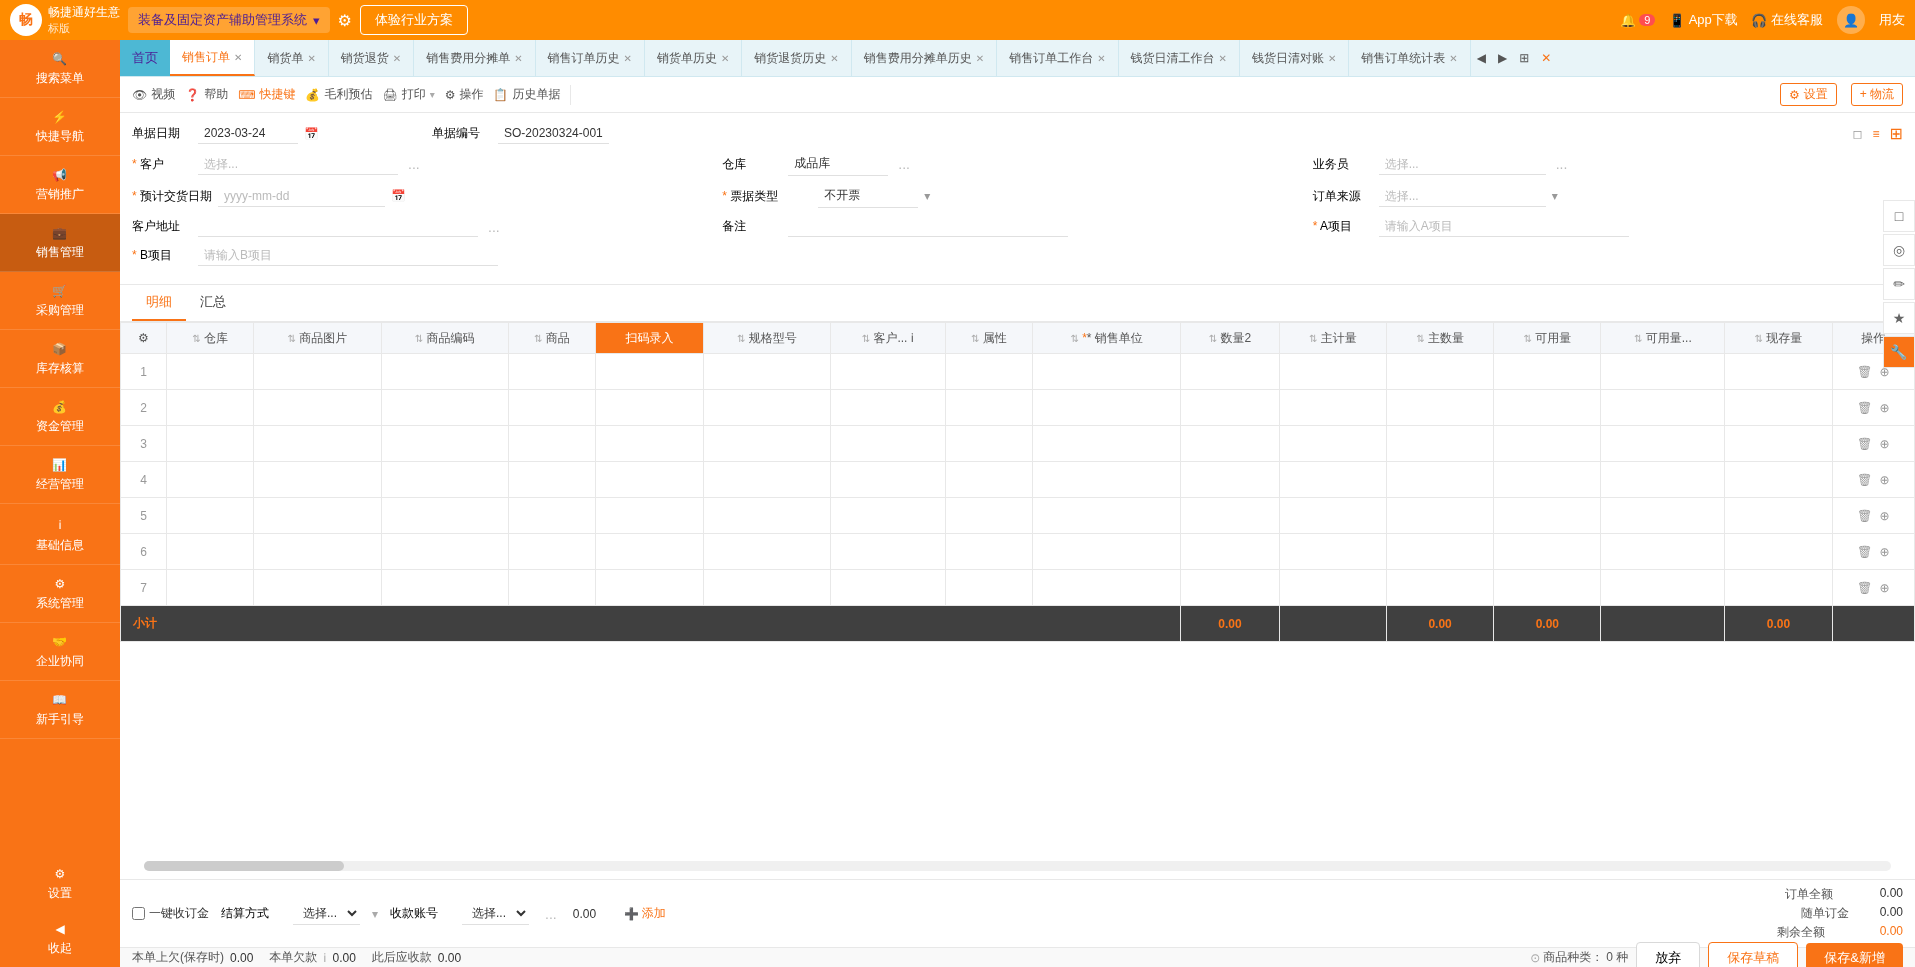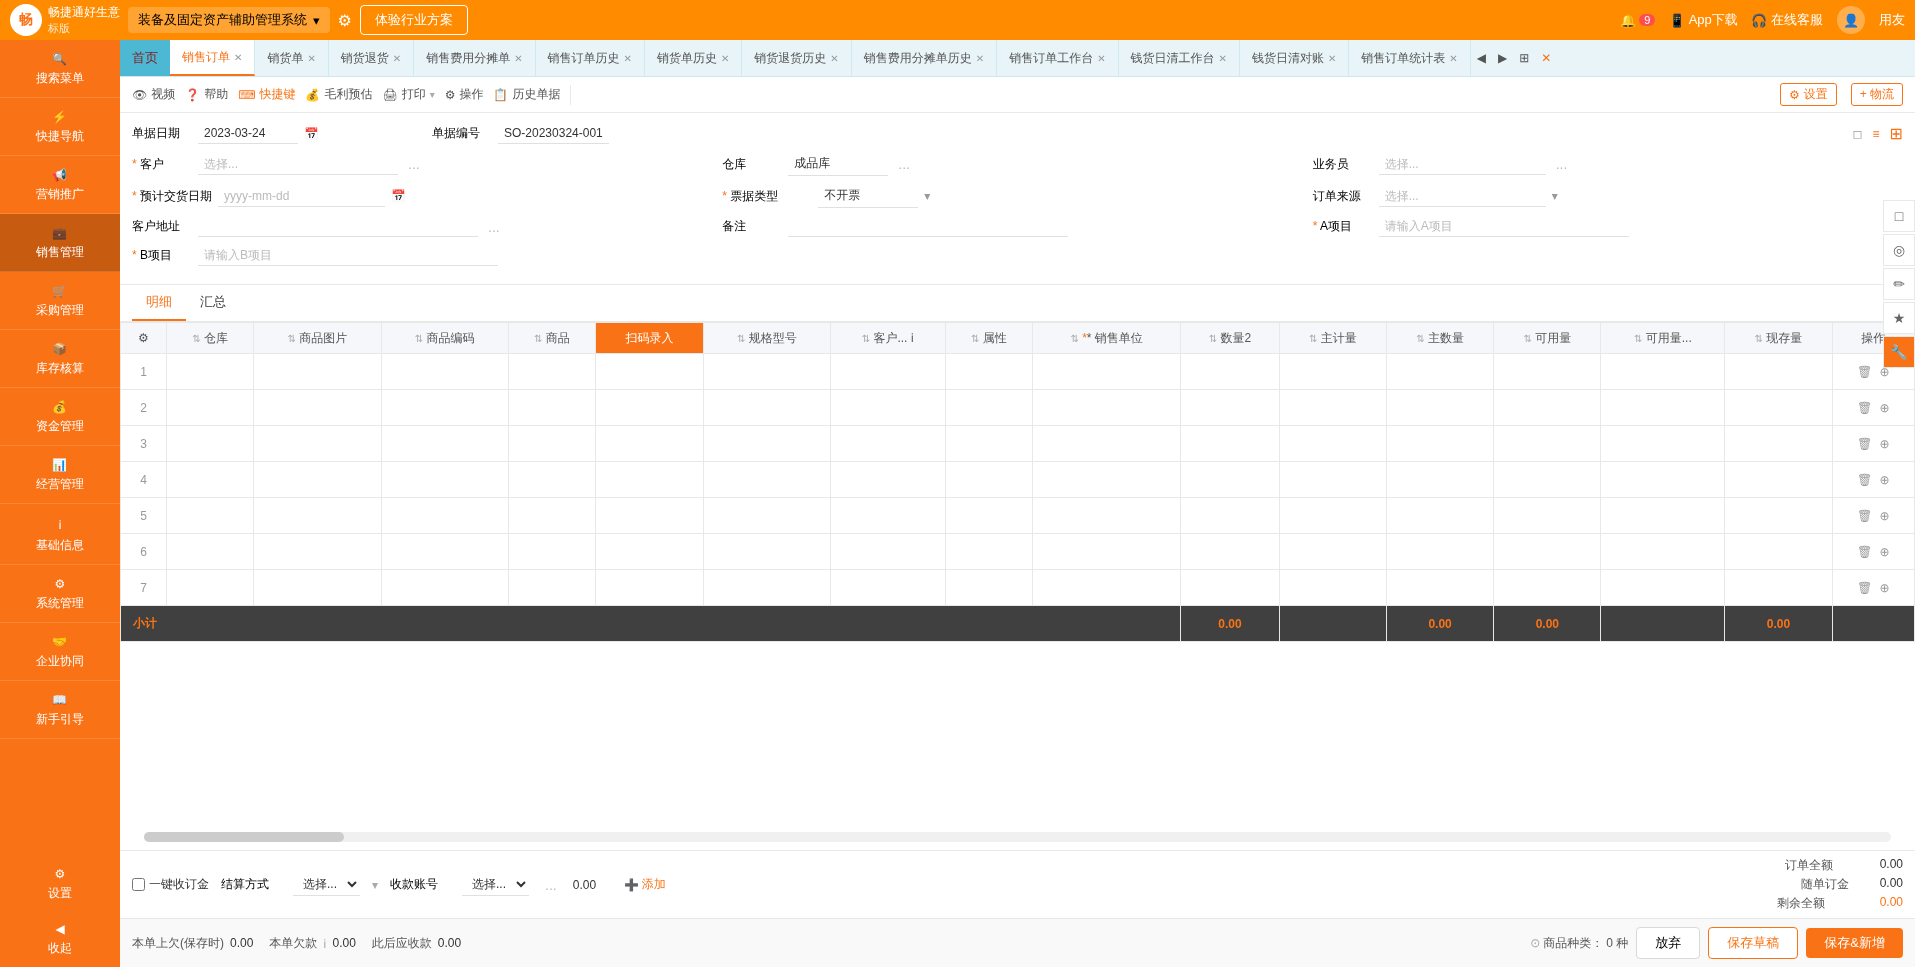--- a/index.html
+++ b/index.html
@@ -10,21 +10,21 @@
     .top-bar { height: 40px; background: #ff8c00; display: flex; align-items: center; padding: 0 10px; justify-content: space-between; flex-shrink: 0; }
     .main-area { display: flex; flex: 1; overflow: hidden; }
     .sidebar { width: 120px; background: #f97316; display: flex; flex-direction: column; flex-shrink: 0; }
     .content-area { flex: 1; display: flex; flex-direction: column; overflow: hidden; background: #fff; }
 
     
     .top-bar-left { display: flex; align-items: center; gap: 8px; }
     .logo-area { display: flex; align-items: center; gap: 6px; }
     .logo-icon { width: 32px; height: 32px; background: #fff; border-radius: 50%; display: flex; align-items: center; justify-content: center; color: #f97316; font-weight: bold; font-size: 14px; }
     .logo-text { color: #fff; font-size: 12px; line-height: 1.3; }
-    .app-title-bar { display: flex; align-items: center; gap: 6px; background: rgba(255,255,255,0.2); padding: 4px 10px; border-radius: 4px; color: #000000; font-size: 13px; }
+    .app-title-bar { display: flex; align-items: center; gap: 6px; background: rgba(255,255,255,0.2); padding: 4px 10px; border-radius: 4px; color: #4c1d95; font-size: 13px; }
     .orange-btn { background: #ff8c00; border: 1.5px solid #fff; color: #fff; padding: 5px 14px; border-radius: 4px; cursor: pointer; font-size: 13px; }
     .top-bar-right { display: flex; align-items: center; gap: 14px; color: #fff; font-size: 13px; }
     .top-bar-right span { cursor: pointer; }
     .badge { background: #ff4d4f; color: #fff; border-radius: 10px; padding: 0 5px; font-size: 11px; }
 
     
     .sidebar-item { display: flex; flex-direction: column; align-items: center; padding: 12px 0 10px; cursor: pointer; color: #fff; font-size: 12px; gap: 4px; border-bottom: 1px solid rgba(255,255,255,0.15); }
     .sidebar-item:hover, .sidebar-item.active { background: rgba(0,0,0,0.15); }
     .sidebar-bottom-item { display: flex; flex-direction: column; align-items: center; padding: 10px 0; cursor: pointer; color: #fff; font-size: 12px; gap: 4px; }
 
@@ -63,21 +63,21 @@
     .data-table { width: 100%; border-collapse: collapse; font-size: 12px; }
     .data-table th { background: #f5f7fa; border: 1px solid #e8e8e8; padding: 6px 8px; text-align: center; white-space: nowrap; position: sticky; top: 0; z-index: 2; color: #555; font-weight: normal; }
     .data-table td { border: 1px solid #e8e8e8; padding: 6px 8px; text-align: center; height: 36px; }
     .row-num { color: #999; }
     .sort-icon { color: #aaa; font-size: 10px; }
 
     
     .summary-row td { background: #404040; font-weight: bold; color: #f97316; }
 
     
-    .bottom-bar { height: 49px; display: flex; align-items: center; padding: 0 12px; background: #f9f9f9; border-top: 1px solid #e8e8e8; gap: 16px; flex-shrink: 0; font-size: 12px; color: #555; }
+    .bottom-bar { height: 20px; display: flex; align-items: center; padding: 0 12px; background: #f9f9f9; border-top: 1px solid #e8e8e8; gap: 16px; flex-shrink: 0; font-size: 12px; color: #555; }
     .bottom-info { display: flex; align-items: center; gap: 6px; }
     .bottom-bar-right { margin-left: auto; display: flex; align-items: center; gap: 8px; }
 
     
     .payment-row { display: flex; align-items: center; padding: 6px 12px; border-top: 1px solid #e8e8e8; gap: 12px; flex-shrink: 0; background: #fff; font-size: 12px; }
     .checkbox-label { display: flex; align-items: center; gap: 4px; cursor: pointer; }
     .add-btn { color: #f97316; cursor: pointer; display: flex; align-items: center; gap: 2px; }
     .btn-default { padding: 6px 18px; border: 1px solid #d9d9d9; background: #fff; border-radius: 4px; cursor: pointer; font-size: 13px; }
     .btn-primary-outline { padding: 6px 18px; border: 1px solid #f97316; background: #fff; color: #f97316; border-radius: 4px; cursor: pointer; font-size: 13px; }
     .btn-primary { padding: 6px 18px; border: none; background: #f97316; color: #fff; border-radius: 4px; cursor: pointer; font-size: 13px; }
@@ -189,21 +189,21 @@
         <div class="sidebar-bottom-item">
           <span>◀</span>
           <span>收起</span>
         </div>
       </div>
     </div>
 
     <div class="content-area">
 
       <div class="tab-bar">
-        <div class="tab-item" style="background:#4db8d4;color:#7f1d1d;font-size:13px;">
+        <div class="tab-item" style="background:#4db8d4;color:#4c1d95;font-size:13px;">
           <span>首页</span>
         </div>
         <div class="tab-item active">
           <span>销售订单</span>
           <span class="tab-close">✕</span>
         </div>
         <div class="tab-item">
           <span>销货单</span>
           <span class="tab-close">✕</span>
         </div>

